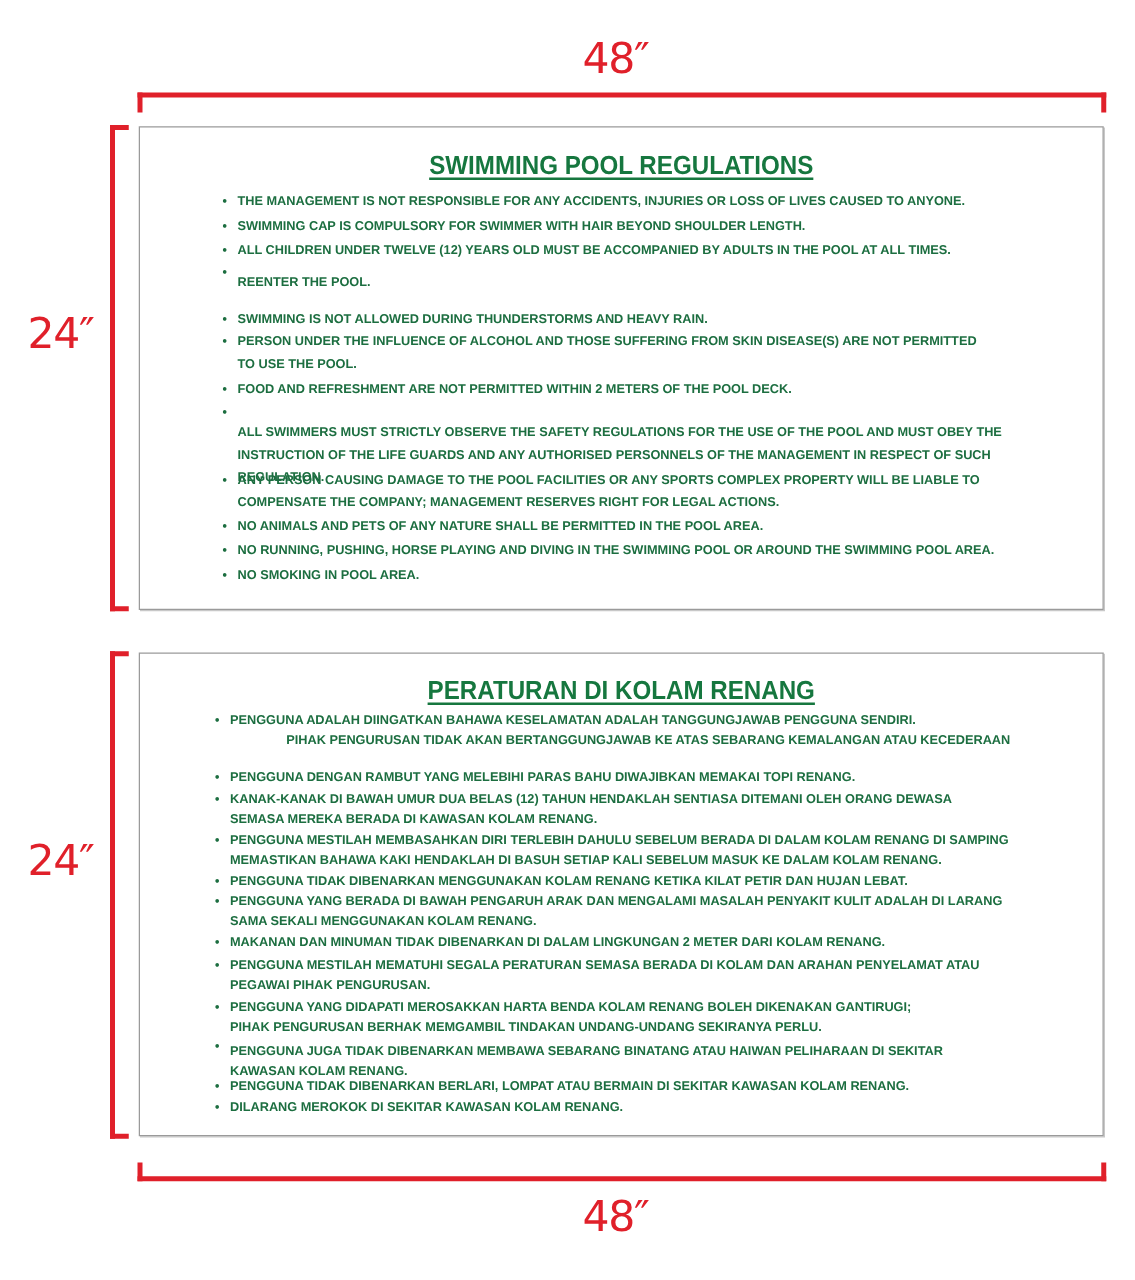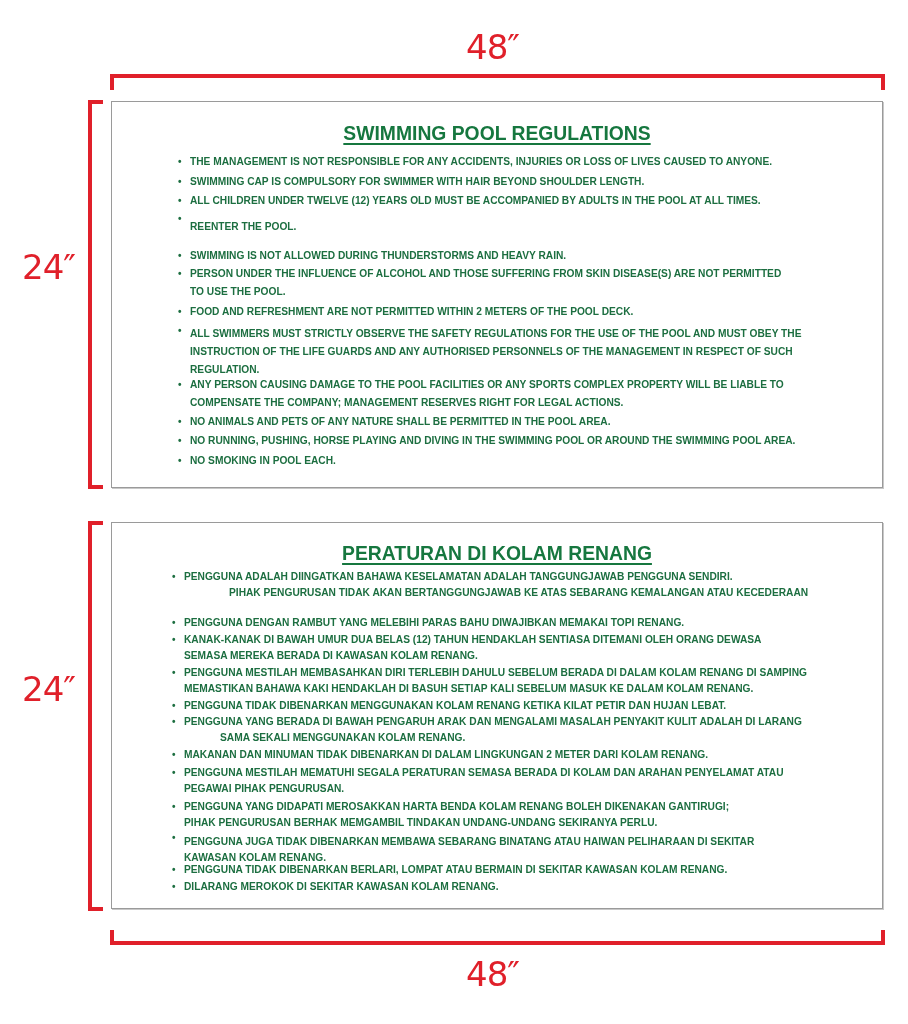--- a/index.html
+++ b/index.html
@@ -87,40 +87,40 @@
         <span class="bullet">•</span>
         <span class="ln" style="margin-top: 0px;">PERSON UNDER THE INFLUENCE OF ALCOHOL AND THOSE SUFFERING FROM SKIN DISEASE(S) ARE NOT PERMITTED</span>
         <span class="ln" style="margin-top: 8px;">TO USE THE POOL.</span>
       </div>
       <div class="rule" style="top: 205px;">
         <span class="bullet">•</span>
         <span class="ln" style="margin-top: 0px;">FOOD AND REFRESHMENT ARE NOT PERMITTED WITHIN 2 METERS OF THE POOL DECK.</span>
       </div>
       <div class="rule" style="top: 224px;">
         <span class="bullet">•</span>
-        <span class="ln" style="margin-top: 3px;">ALL SWIMMERS MUST STRICTLY OBSERVE THE SAFETY REGULATIONS FOR THE USE OF THE POOL AND MUST OBEY THE</span>
+        <span class="ln" style="margin-top: 16px;">ALL SWIMMERS MUST STRICTLY OBSERVE THE SAFETY REGULATIONS FOR THE USE OF THE POOL AND MUST OBEY THE</span>
         <span class="ln" style="margin-top: 8px;">INSTRUCTION OF THE LIFE GUARDS AND ANY AUTHORISED PERSONNELS OF THE MANAGEMENT IN RESPECT OF SUCH</span>
         <span class="ln" style="margin-top: 8px;">REGULATION.</span>
       </div>
       <div class="rule" style="top: 278px;">
         <span class="bullet">•</span>
         <span class="ln" style="margin-top: 0px;">ANY PERSON CAUSING DAMAGE TO THE POOL FACILITIES OR ANY SPORTS COMPLEX PROPERTY WILL BE LIABLE TO</span>
         <span class="ln" style="margin-top: 8px;">COMPENSATE THE COMPANY; MANAGEMENT RESERVES RIGHT FOR LEGAL ACTIONS.</span>
       </div>
       <div class="rule" style="top: 315px;">
         <span class="bullet">•</span>
         <span class="ln" style="margin-top: 0px;">NO ANIMALS AND PETS OF ANY NATURE SHALL BE PERMITTED IN THE POOL AREA.</span>
       </div>
       <div class="rule" style="top: 334px;">
         <span class="bullet">•</span>
         <span class="ln" style="margin-top: 0px;">NO RUNNING, PUSHING, HORSE PLAYING AND DIVING IN THE SWIMMING POOL OR AROUND THE SWIMMING POOL AREA.</span>
       </div>
       <div class="rule" style="top: 354px;">
         <span class="bullet">•</span>
-        <span class="ln" style="margin-top: 0px;">NO SMOKING IN POOL EACH.</span>
+        <span class="ln" style="margin-top: 0px;">NO SMOKING IN POOL AREA.</span>
       </div>
     </div>
 </div>
 
 <div>
   <div class="dim-label" style="left:22px; top:672px;">24″</div>
   <div class="bar" style="left:88px; top:521px; width:4px; height:390px;"></div>
   <div class="bar" style="left:88px; top:521px; width:15px; height:4px;"></div>
   <div class="bar" style="left:88px; top:907px; width:15px; height:4px;"></div>
 </div>
@@ -147,21 +147,21 @@
         <span class="ln" style="margin-top: 0px;">PENGGUNA MESTILAH MEMBASAHKAN DIRI TERLEBIH DAHULU SEBELUM BERADA DI DALAM KOLAM RENANG DI SAMPING</span>
         <span class="ln" style="margin-top: 5.3px;">MEMASTIKAN BAHAWA KAKI HENDAKLAH DI BASUH SETIAP KALI SEBELUM MASUK KE DALAM KOLAM RENANG.</span>
       </div>
       <div class="rule" style="top: 178px;">
         <span class="bullet">•</span>
         <span class="ln" style="margin-top: 0px;">PENGGUNA TIDAK DIBENARKAN MENGGUNAKAN KOLAM RENANG KETIKA KILAT PETIR DAN HUJAN LEBAT.</span>
       </div>
       <div class="rule" style="top: 194px;">
         <span class="bullet">•</span>
         <span class="ln" style="margin-top: 0px;">PENGGUNA YANG BERADA DI BAWAH PENGARUH ARAK DAN MENGALAMI MASALAH PENYAKIT KULIT ADALAH DI LARANG</span>
-        <span class="ln" style="margin-top: 5.3px; margin-left: 36px;">SAMA SEKALI MENGGUNAKAN KOLAM RENANG.</span>
+        <span class="ln" style="margin-top: 5.3px;">SAMA SEKALI MENGGUNAKAN KOLAM RENANG.</span>
       </div>
       <div class="rule" style="top: 227px;">
         <span class="bullet">•</span>
         <span class="ln" style="margin-top: 0px;">MAKANAN DAN MINUMAN TIDAK DIBENARKAN DI DALAM LINGKUNGAN 2 METER DARI KOLAM RENANG.</span>
       </div>
       <div class="rule" style="top: 245px;">
         <span class="bullet">•</span>
         <span class="ln" style="margin-top: 0px; text-align: center;">PENGGUNA MESTILAH MEMATUHI SEGALA PERATURAN SEMASA BERADA DI KOLAM DAN ARAHAN PENYELAMAT ATAU</span>
         <span class="ln" style="margin-top: 5.3px;">PEGAWAI PIHAK PENGURUSAN.</span>
       </div>

